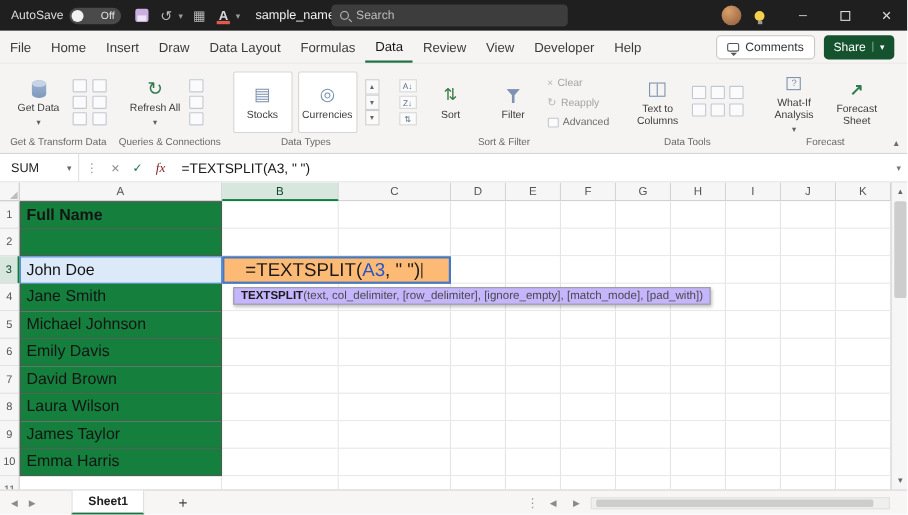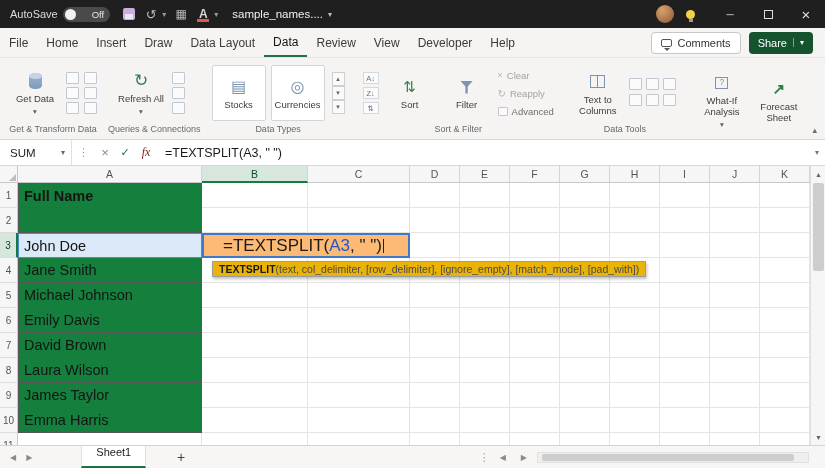--- a/index.html
+++ b/index.html
@@ -120,38 +120,38 @@
   .rh { background:#f6f6f6; border-right:1px solid #c9c9c9; border-bottom:1px solid #dcdcdc; font-size:10px; color:#555; display:flex; align-items:center; justify-content:center; cursor:pointer; }
   .rh.sel { background:#d7e7dd; border-right:2px solid #107c41; color:#0c4a28; }
   .cell { background:#fff; border-right:1px solid #e4e4e4; border-bottom:1px solid #e4e4e4; cursor:cell; }
   .acell { background:#15803d; border-left:1px solid #565656; border-right:1px solid #565656; border-bottom:1px solid #565656;
            font-size:14.5px; color:#141414; display:flex; align-items:center; padding-left:5px; cursor:cell; }
   .acell.first { border-top:1px solid #565656; font-weight:700; }
   .acell.ref { background:#dbe9f9; border:1px solid #4f87d3; }
   .editcell { background:#fdba74; border:2px solid #3f79c7; display:flex; align-items:center; font-size:17px; color:#1b1b1b; padding-left:19px; position:relative; z-index:3; white-space:pre; cursor:text; }
   .refblue { color:#2456c9; }
   .caret { width:1px; height:14px; background:#222; margin-left:1px; }
-  .tooltip { position:absolute; left:212px; top:95px; background:#eab308; border:1px solid #9b9b9b; box-shadow:1px 2px 3px rgba(0,0,0,.25);
+  .tooltip { position:absolute; left:212px; top:95px; background:#c4b5fd; border:1px solid #9b9b9b; box-shadow:1px 2px 3px rgba(0,0,0,.25);
              font-size:10.5px; color:#4a4a4a; padding:1px 6px; white-space:nowrap; z-index:5; }
   .tooltip b { color:#1b1b1b; }
 
   
   .vscroll { position:absolute; top:166px; right:0; width:15px; height:279px; background:#f6f6f6; border-left:1px solid #e0e0e0; }
   .varrow { position:absolute; left:0; width:15px; height:14px; display:flex; align-items:center; justify-content:center; font-size:7px; color:#666; cursor:pointer; }
   .varrow.top { top:1px; }
   .varrow.bottom { bottom:1px; }
   .g-up::before { content:"▲"; }
   .g-down::before { content:"▼"; }
   .vthumb { position:absolute; left:2px; top:17px; width:11px; height:88px; background:#cdcdcd; border-radius:2px; cursor:grab; }
 
   
   .sheetbar { position:absolute; bottom:0; left:0; right:0; height:23px; background:#f7f6f5; border-top:1px solid #d4d4d4; display:flex; align-items:center; font-size:11px; }
   .nav { color:#8a8a8a; font-size:8px; padding:0 5px; cursor:pointer; }
   .nav.first { padding-left:10px; }
-  .sheettab { height:100%; display:flex; padding:0 14px; margin-left:44px; background:#fff; border-right:1px solid #e0e0e0; border-left:1px solid #e0e0e0; border-bottom:2px solid #1e7145; font-weight:400; color:#222; cursor:pointer; }
+  .sheettab { height:100%; display:flex; align-items:center; padding:0 14px; margin-left:28px; background:#fff; border-right:1px solid #e0e0e0; border-left:1px solid #e0e0e0; border-bottom:2px solid #1e7145; font-weight:700; color:#222; cursor:pointer; }
   .addsheet { margin-left:26px; color:#444; font-size:14px; cursor:pointer; width:18px; text-align:center; }
   .sb-right { margin-left:auto; display:flex; align-items:center; gap:5px; padding-right:16px; }
   .sb-dots { color:#9a9a9a; font-size:11px; }
   .hscroll { width:272px; height:11px; background:#efefef; border:1px solid #e0e0e0; position:relative; }
   .hthumb { position:absolute; left:4px; top:1px; height:7px; width:252px; background:#cdcdcd; border-radius:2px; cursor:grab; }
 </style>
 </head>
 <body>
 
 <div class="app">
@@ -169,37 +169,42 @@
       </span>
     <span class="tb-icon g-undo"></span>
     <span class="tb-chev g-chev"></span>
     <span class="tb-icon g-grid"></span>
     <span class="tb-icon fontA"></span>
     <span class="tb-chev g-chev"></span>
     <span class="filename-wrap">
       <span>sample_names....</span>
       <span class="g-chev" style="font-size:8px;color:#bdbdbd;"></span>
     </span>
+    <div class="searchbox">
+      <span class="mag"></span>
+      <input class="searchinput" placeholder="Search" style="">
+    </div>
     <div class="tb-right">
       <span class="avatar"></span>
       <span class="bulb"></span>
       <span class="winbtn g-min"></span>
       <span class="winbtn g-max">
           <i></i>
         </span>
       <span class="winbtn g-close"></span>
     </div>
   </div>
 
   <div class="menubar">
     <span class="mtab">File</span>
     <span class="mtab">Home</span>
     <span class="mtab">Insert</span>
     <span class="mtab">Draw</span>
     <span class="mtab">Data Layout</span>
+    <span class="mtab">Formulas</span>
     <span class="mtab active">Data</span>
     <span class="mtab">Review</span>
     <span class="mtab">View</span>
     <span class="mtab">Developer</span>
     <span class="mtab">Help</span>
     <div class="menu-right">
       <span class="comments-btn">
         <span class="bubble"></span>
         <span>Comments</span>
       </span>
@@ -337,20 +342,21 @@
               <span class="i-whatif"></span>
             </span>
           <span>What-If Analysis</span>
           <span class="chev g-chev"></span>
         </div>
         <div class="bigbtn">
           <span class="bicon g-chart"></span>
           <span>Forecast Sheet</span>
         </div>
       </div>
+      <div class="rlabel">Forecast</div>
     </div>
     <div class="rdiv"></div>
 
     <div class="rgroup">
       <div class="ritems">
         <div class="bigbtn">
           
           
           
         </div>

